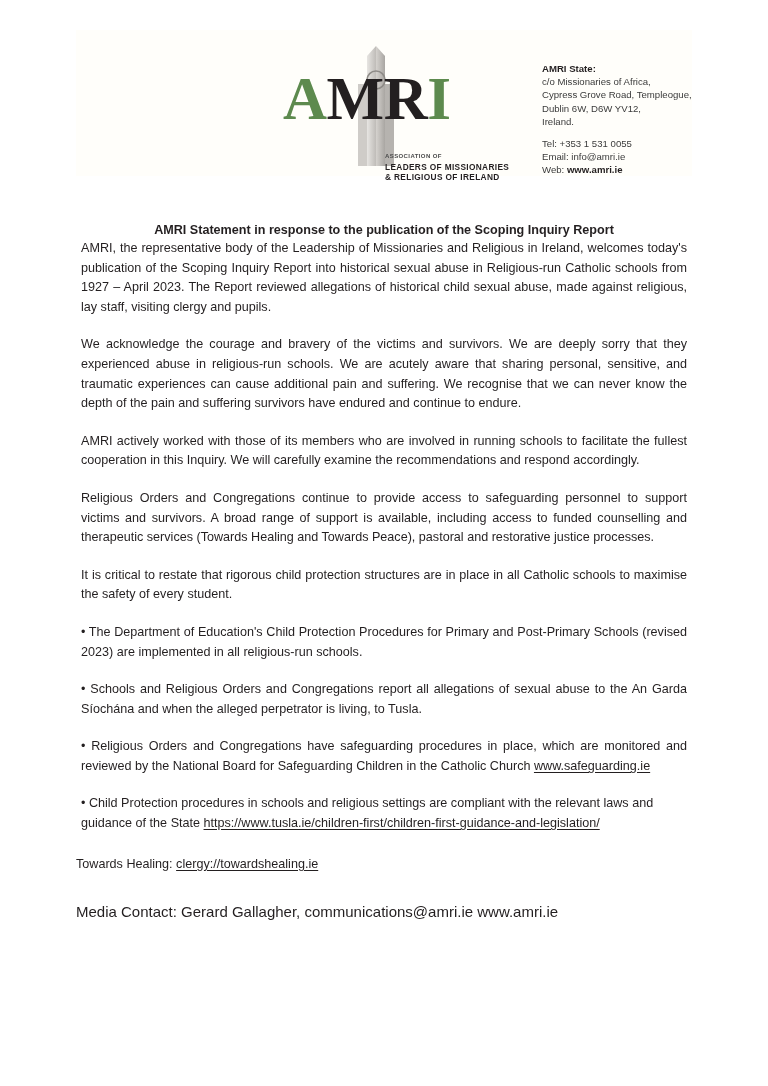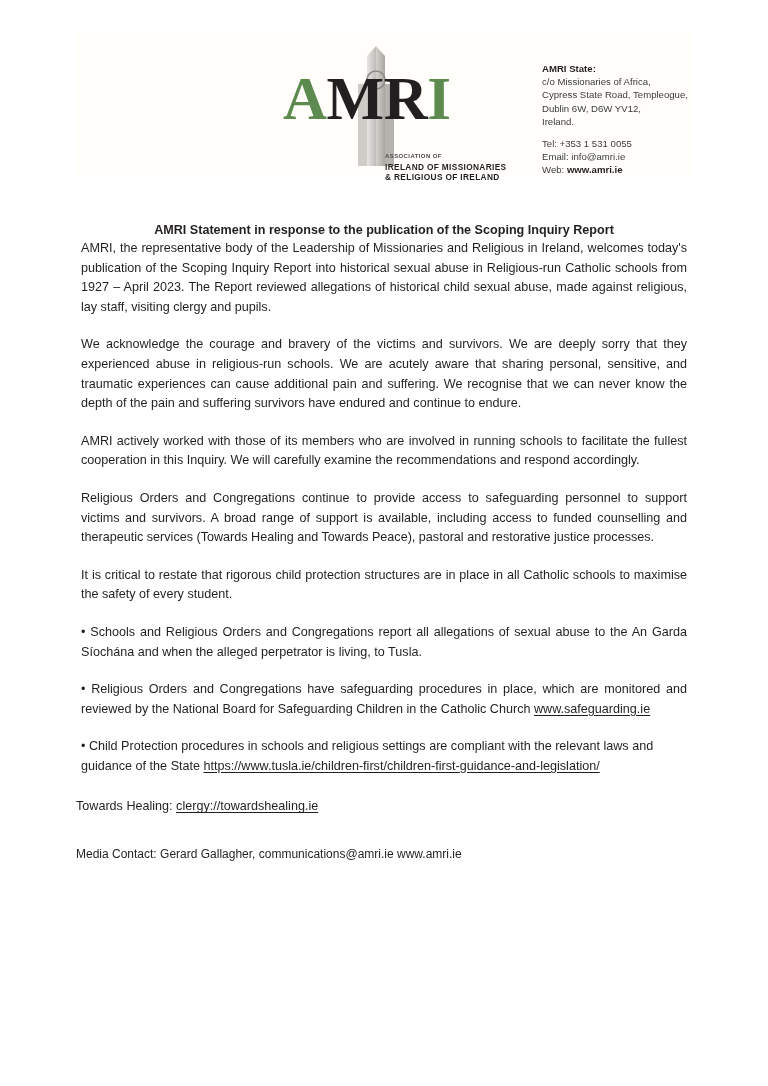--- a/index.html
+++ b/index.html
@@ -129,21 +129,21 @@
   p.para.tight { margin-top: 0; }
   p.nojust { text-align: left; }
   .lines-block {
     margin-top: 18px;
     font-size: 12.6px;
     line-height: 24.6px;
   }
   .lines-block .lnk-line { display: block; }
   .media-line {
     margin-top: 26px;
-    font-size: 12px;
+    font-size: 15px;
     line-height: 19.6px;
   }
   a.doclink, .doclink {
     color: #231f20;
     text-decoration: underline;
     text-underline-offset: 1.5px;
   }
 </style>
 </head>
 <body>
@@ -171,29 +171,29 @@
           <rect x="4" y="42" width="9" height="82" fill="#cfccc8"></rect>
           <rect x="31" y="42" width="9" height="82" fill="#b6b3af"></rect>
           <circle cx="22" cy="38" r="9" fill="none" stroke="#8e8b87" stroke-width="1.6"></circle>
         </svg>
       </span>
 
       <div class="logo-wordmark"><span class="lw-a">A</span><span class="lw-m">M</span><span class="lw-r">R</span><span class="lw-i">I</span></div>
 
       <div class="logo-sub">
         <span class="l1">ASSOCIATION OF</span>
-        <span class="l2">IRELAND OF MISSIONARIES</span>
+        <span class="l2">LEADERS OF MISSIONARIES</span>
         <span class="l3">&amp; RELIGIOUS OF IRELAND</span>
       </div>
     </div>
 
     <div class="contact-block">
       <span class="addr-title">AMRI State:</span>
       <span class="addr-line">c/o Missionaries of Africa,</span>
-      <span class="addr-line">Cypress State Road, Templeogue,</span>
+      <span class="addr-line">Cypress Grove Road, Templeogue,</span>
       <span class="addr-line">Dublin 6W, D6W YV12,</span>
       <span class="addr-line">Ireland.</span>
       <div class="contact-group">
         <span class="addr-line">Tel: +353 1 531 0055</span>
         <span class="addr-line">Email: info@amri.ie</span>
         <span class="addr-line"><span>Web: </span><span class="web-strong">www.amri.ie</span></span>
       </div>
     </div>
   </div>
 
@@ -201,20 +201,21 @@
 
 
     <p class="doc-title">AMRI Statement in response to the publication of the Scoping Inquiry Report</p>
 
     <p class="para tight">AMRI, the representative body of the Leadership of Missionaries and Religious in Ireland, welcomes today's publication of the Scoping Inquiry Report into historical sexual abuse in Religious-run Catholic schools from 1927 – April 2023. The Report reviewed allegations of historical child sexual abuse, made against religious, lay staff, visiting clergy and pupils.</p>
     <p class="para gap">We acknowledge the courage and bravery of the victims and survivors. We are deeply sorry that they experienced abuse in religious-run schools. We are acutely aware that sharing personal, sensitive, and traumatic experiences can cause additional pain and suffering. We recognise that we can never know the depth of the pain and suffering survivors have endured and continue to endure.</p>
     <p class="para gap">AMRI actively worked with those of its members who are involved in running schools to facilitate the fullest cooperation in this Inquiry. We will carefully examine the recommendations and respond accordingly.</p>
     <p class="para gap">Religious Orders and Congregations continue to provide access to safeguarding personnel to support victims and survivors. A broad range of support is available, including access to funded counselling and therapeutic services (Towards Healing and Towards Peace), pastoral and restorative justice processes.</p>
     <p class="para gap">It is critical to restate that rigorous child protection structures are in place in all Catholic schools to maximise the safety of every student.</p>
 
+    <p class="para gap"><span>•</span><span> The Department of Education's Child Protection Procedures for Primary and Post-Primary Schools (revised 2023) are implemented in all religious-run schools.</span></p>
 
     <p class="para gap"><span>•</span><span> Schools and Religious Orders and Congregations report all allegations of sexual abuse to the An Garda Síochána and when the alleged perpetrator is living, to Tusla.</span></p>
 
     <p class="para gap"><span>•</span><span> Religious Orders and Congregations have safeguarding procedures in place, which are monitored and reviewed by the National Board for Safeguarding Children in the Catholic Church </span><a class="doclink" href="#">www.safeguarding.ie</a></p>
 
     <p class="para gap nojust"><span>•</span><span> Child Protection procedures in schools and religious settings are compliant with the relevant laws and guidance of the State </span><a class="doclink" href="#">https://www.tusla.ie/children-first/children-first-guidance-and-legislation/</a></p>
 
     <div class="lines-block">
       <span class="lnk-line"><span>Towards Healing: </span><a class="doclink" href="#">clergy://towardshealing.ie</a><span class="doclink"> </span></span>
     </div>

